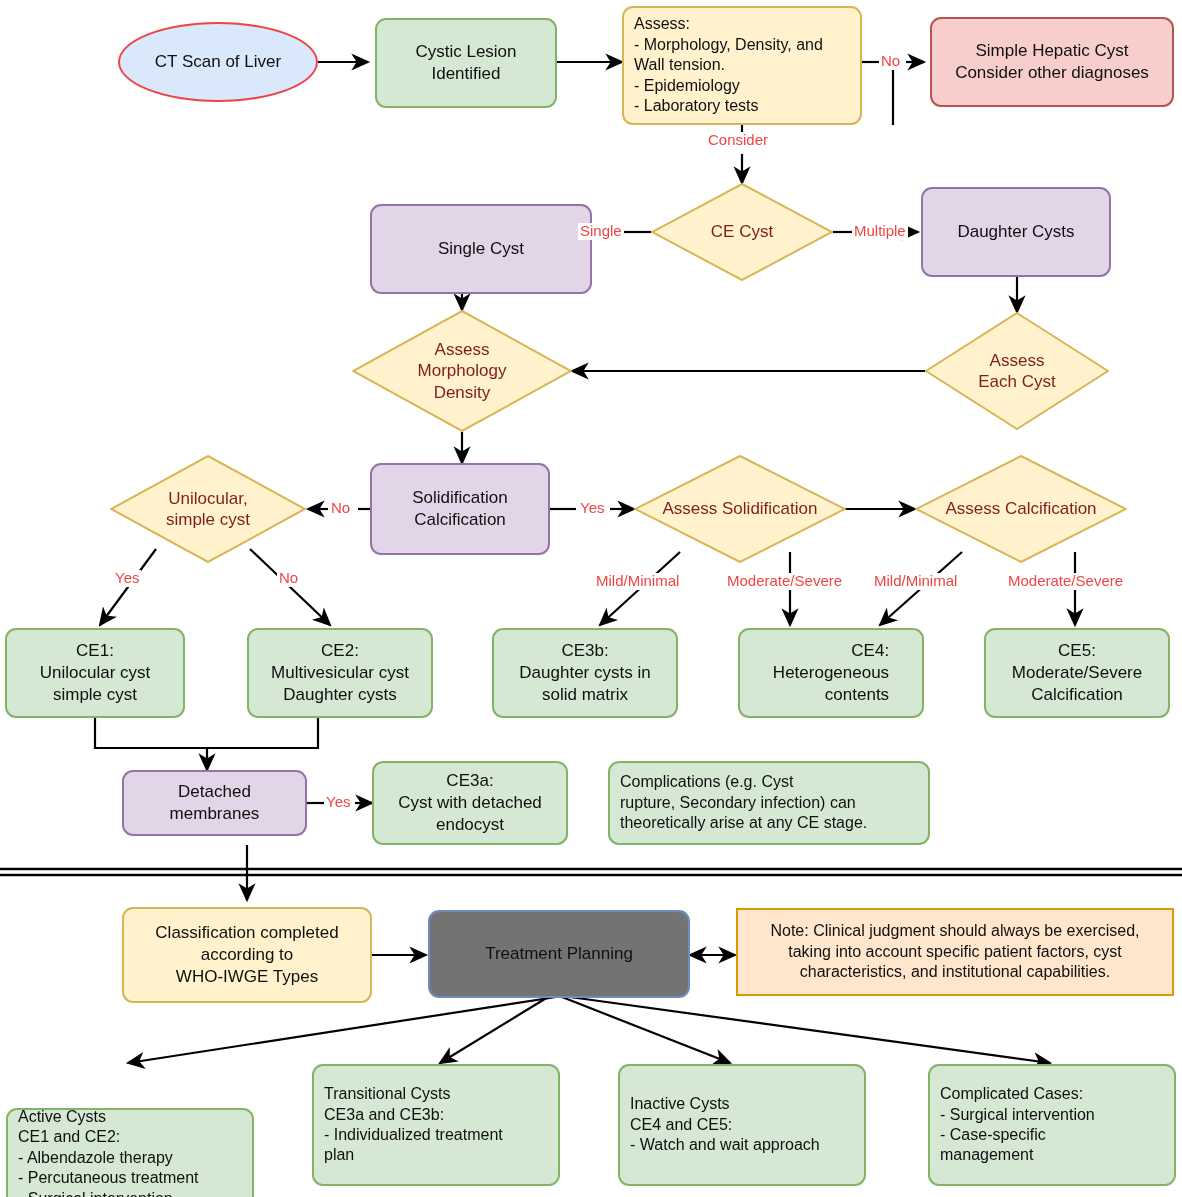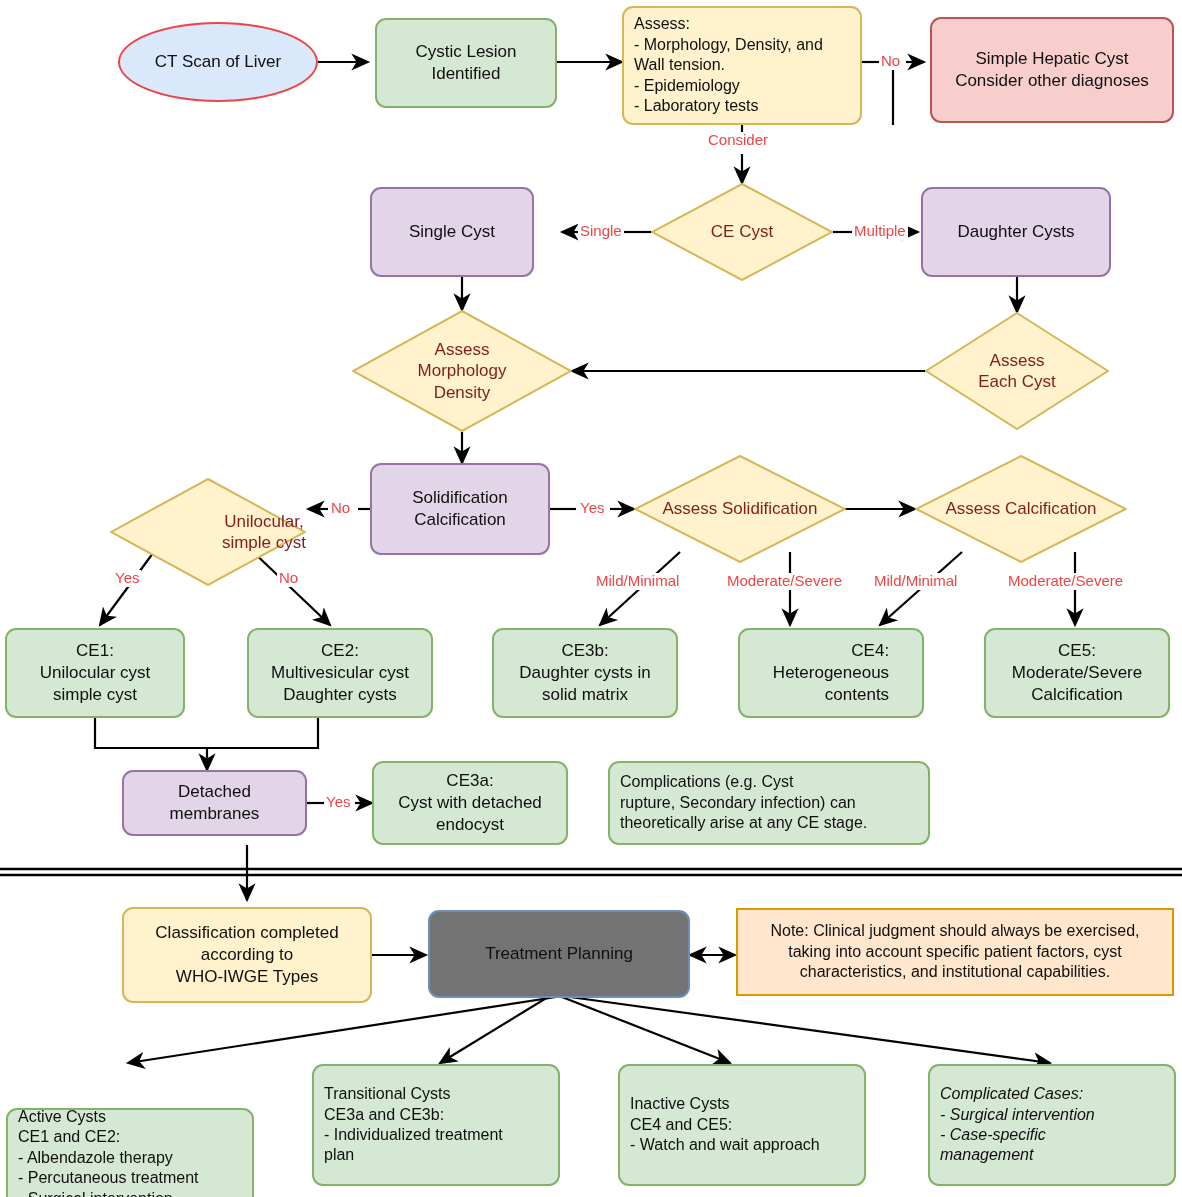--- a/index.html
+++ b/index.html
@@ -122,37 +122,37 @@
   </div>
 
   <div class="node rbox yellow left" style="left:622px;top:6px;width:240px;height:119px;font-size:16px;">
     <span class="txt">Assess:
 - Morphology, Density, and
 Wall tension.
 - Epidemiology
 - Laboratory tests</span>
   </div>
 
-  <div class="node rbox pink" style="left:930px;top:17px;width:244px;height:106px;">
+  <div class="node rbox pink" style="left:930px;top:17px;width:244px;height:90px;">
     <span class="txt">Simple Hepatic Cyst
 Consider other diagnoses</span>
   </div>
 
   <div class="elabel" style="left:879px;top:53px;">No</div>
 
   <div class="elabel" style="left:706px;top:132px;">Consider</div>
 
   <div class="diamond" style="left:651px;top:183px;width:182px;height:98px;">
     <svg class="dshape" viewBox="0 0 182 98" preserveAspectRatio="none">
       <polygon points="91,1 181,49 91,97 1,49" fill="#fff2cc" stroke="#d6b656" stroke-width="2"></polygon>
     </svg>
     <div class="dlabel">CE Cyst</div>
   </div>
 
-  <div class="node rbox purple" style="left:370px;top:187px;width:164px;height:90px;justify-content:center;">
+  <div class="node rbox purple" style="left:370px;top:204px;width:222px;height:90px;justify-content:center;">
     <span class="txt">Single Cyst</span>
   </div>
 
   <div class="node rbox purple" style="left:921px;top:187px;width:190px;height:90px;">
     <span class="txt">Daughter Cysts</span>
   </div>
 
   <div class="elabel" style="left:578px;top:223px;">Single</div>
   <div class="elabel" style="left:852px;top:223px;">Multiple</div>
 
@@ -166,21 +166,21 @@
   </div>
 
   <div class="diamond" style="left:925px;top:312px;width:184px;height:118px;">
     <svg class="dshape" viewBox="0 0 184 118" preserveAspectRatio="none">
       <polygon points="92,1 183,59 92,117 1,59" fill="#fff2cc" stroke="#d6b656" stroke-width="2"></polygon>
     </svg>
     <div class="dlabel">Assess
 Each Cyst</div>
   </div>
 
-  <div class="diamond" style="left:110px;top:478px;width:196px;height:108px;justify-content:flex-end;">
+  <div class="diamond" style="left:110px;top:455px;width:196px;height:108px;">
     <svg class="dshape" viewBox="0 0 196 108" preserveAspectRatio="none">
       <polygon points="98,1 195,54 98,107 1,54" fill="#fff2cc" stroke="#d6b656" stroke-width="2"></polygon>
     </svg>
     <div class="dlabel">Unilocular,
 simple cyst</div>
   </div>
 
   <div class="node rbox purple" style="left:370px;top:463px;width:180px;height:92px;">
     <span class="txt">Solidification
 Calcification</span>
@@ -286,20 +286,20 @@
 - Individualized treatment
 plan</span>
   </div>
 
   <div class="node rbox green left" style="left:618px;top:1064px;width:248px;height:122px;font-size:16px;">
     <span class="txt">Inactive Cysts
 CE4 and CE5:
 - Watch and wait approach</span>
   </div>
 
-  <div class="node rbox green left" style="left:928px;top:1064px;width:248px;height:122px;font-size:16px;font-style:italic;">
+  <div class="node rbox green left" style="left:928px;top:1064px;width:248px;height:122px;font-size:16px;">
     <span class="txt">Complicated Cases:
 - Surgical intervention
 - Case-specific
 management</span>
   </div>
 
 </div>
 
 </body></html>

